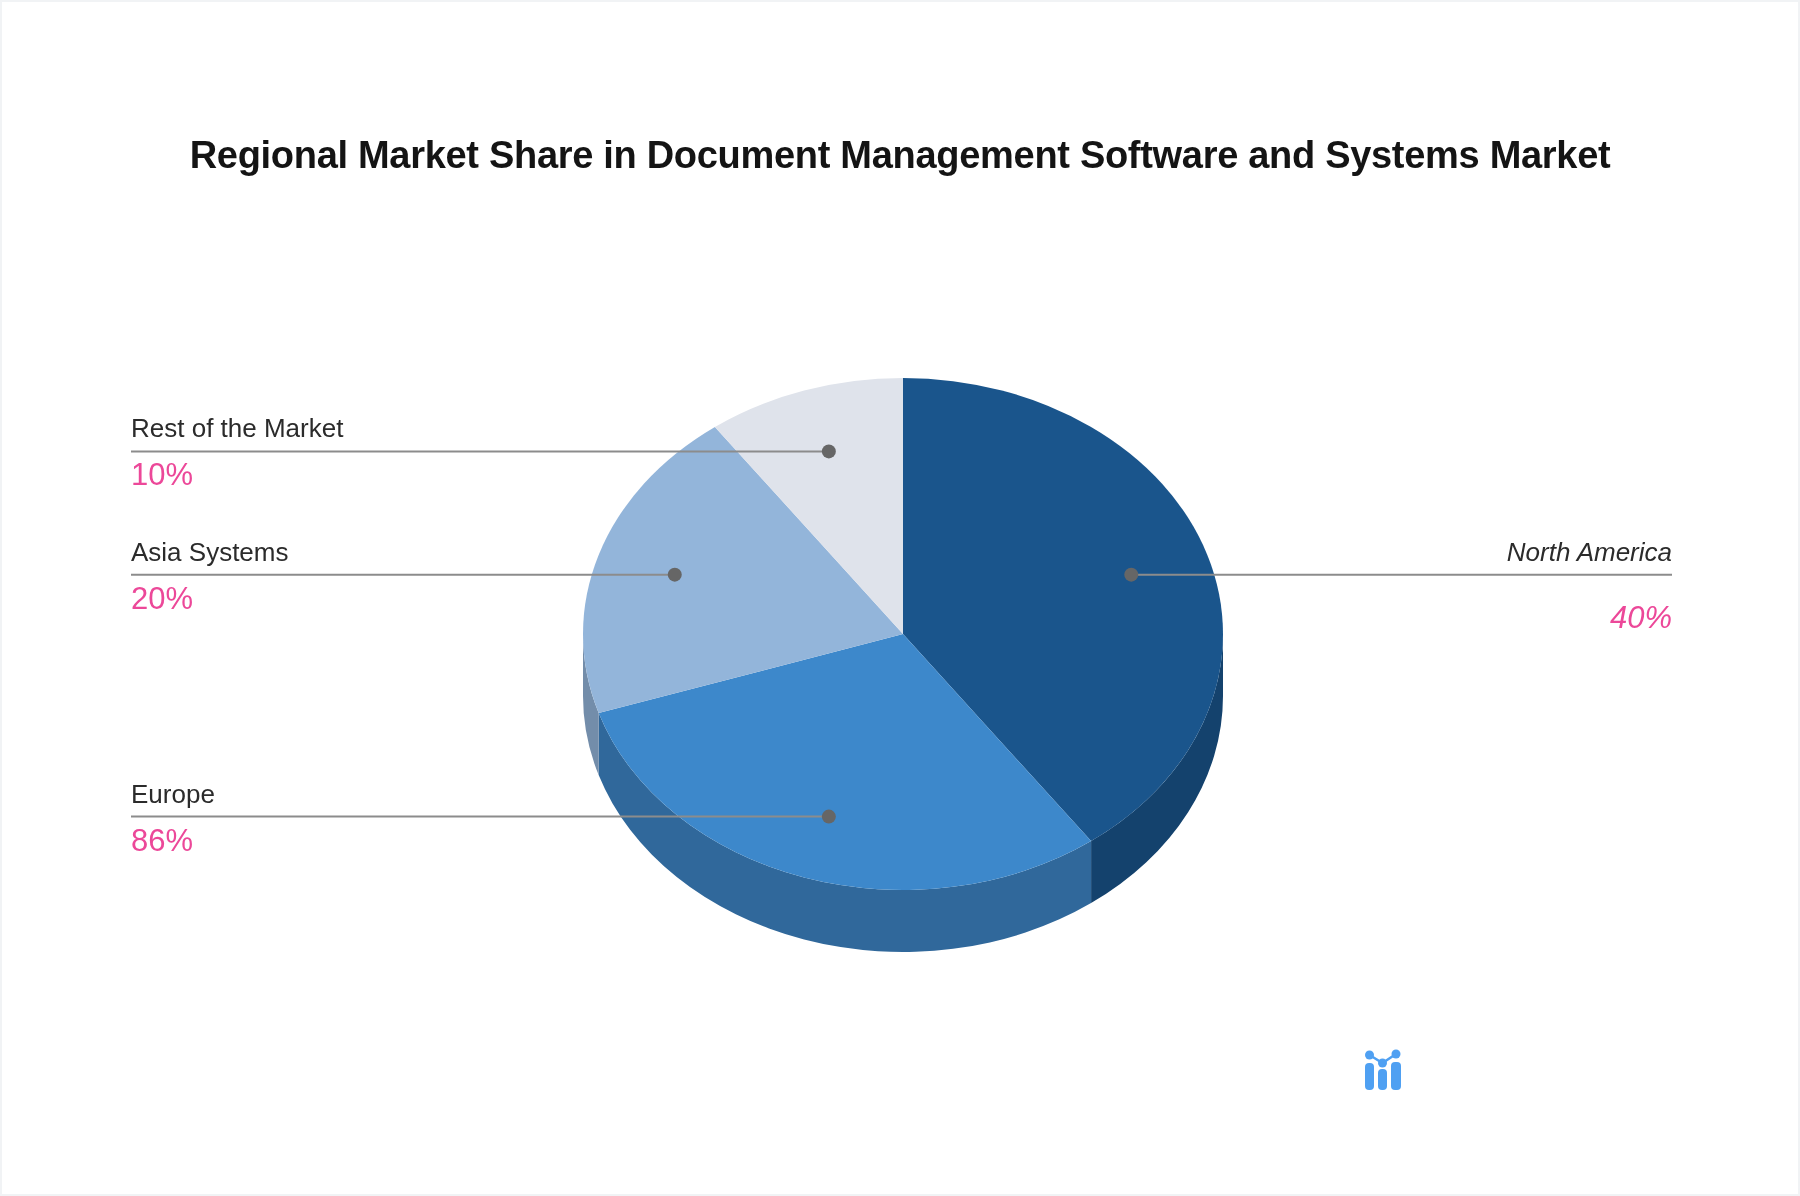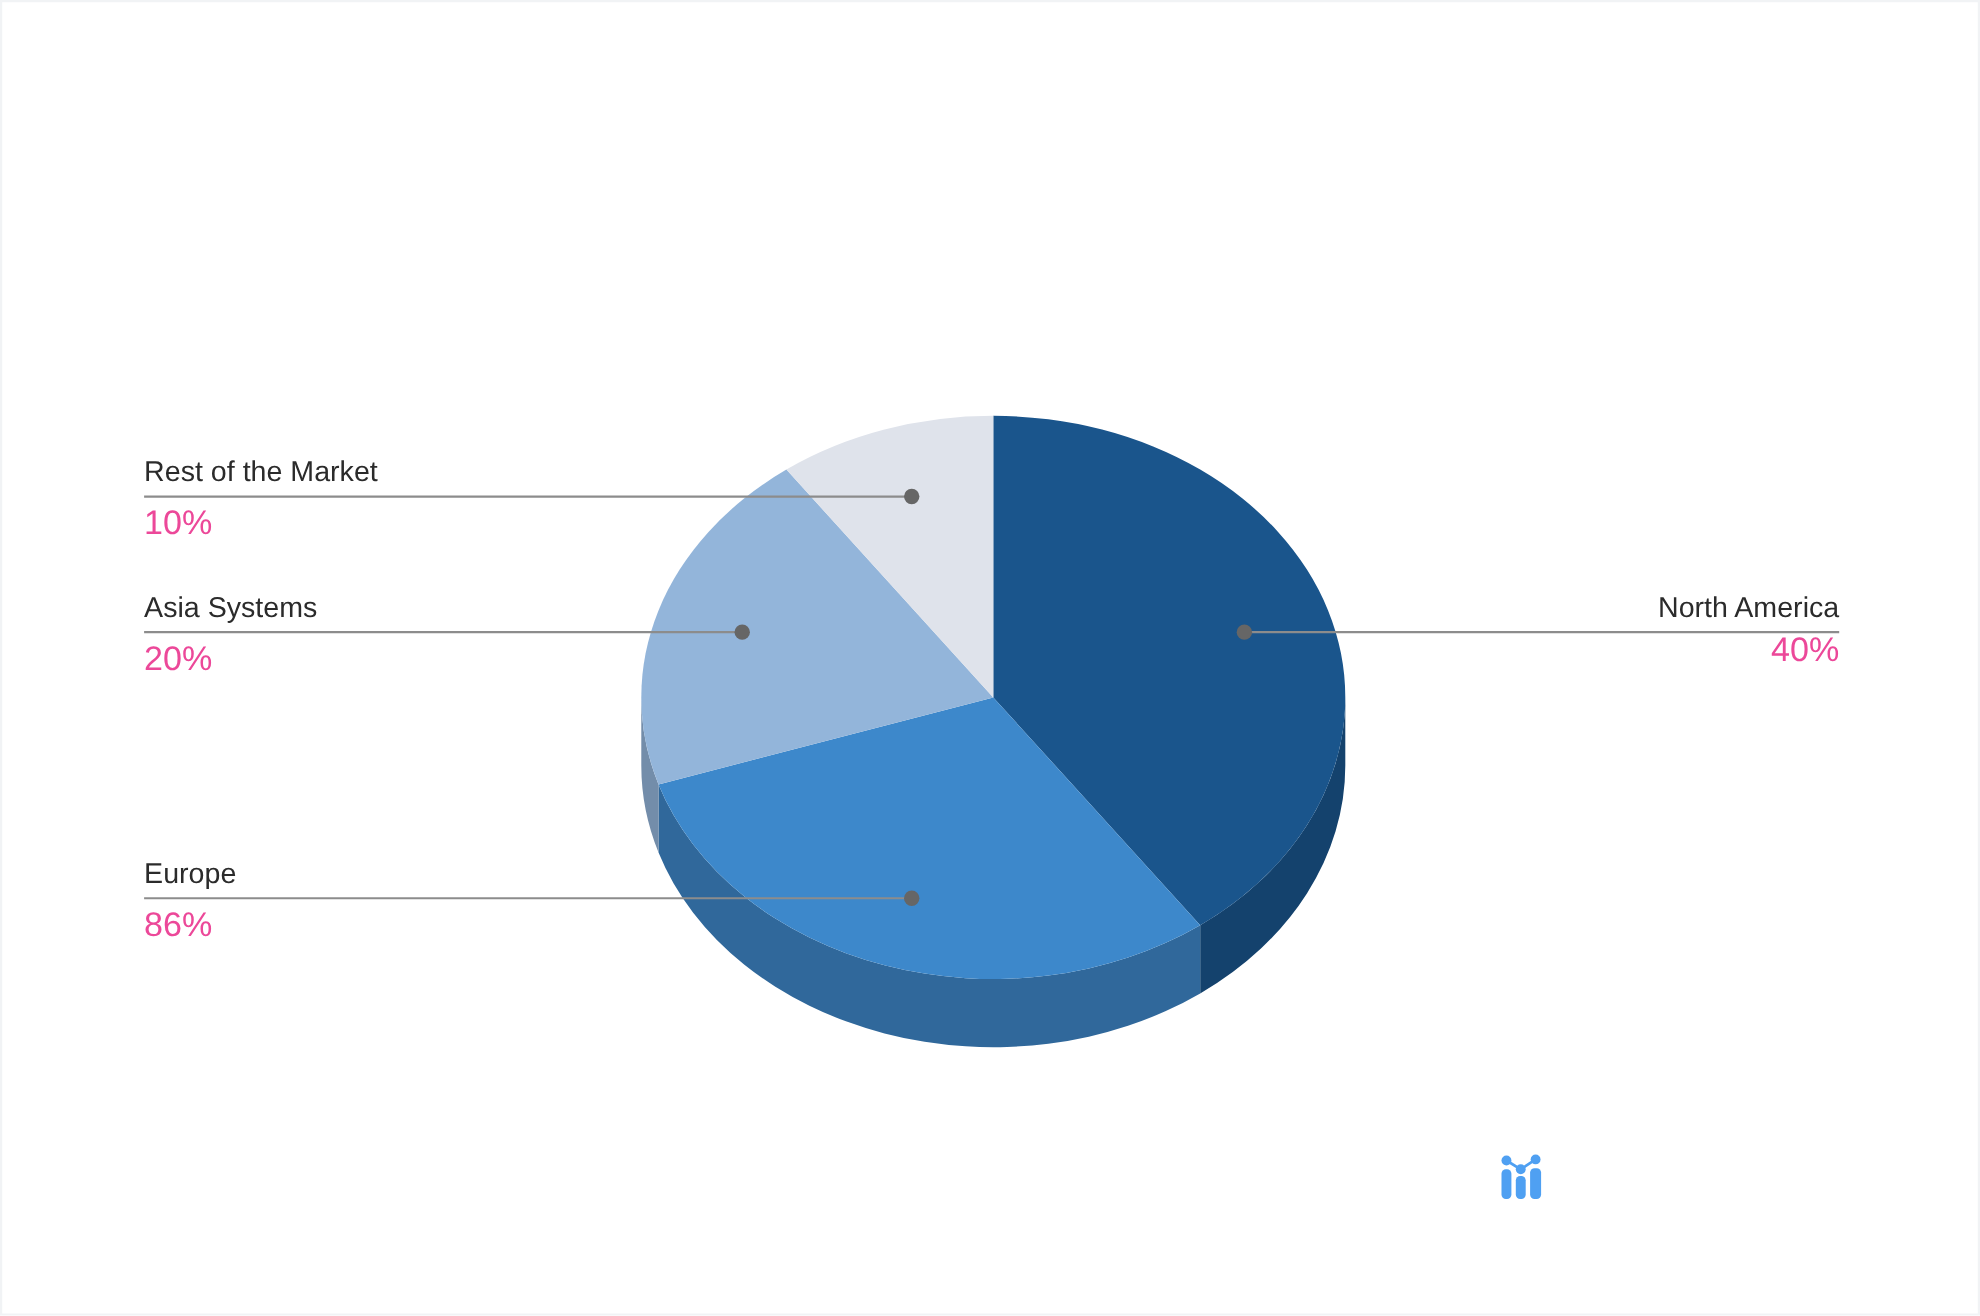--- a/index.html
+++ b/index.html
@@ -31,36 +31,37 @@
   .callout-name{
     position:absolute;
     font-size:26px;line-height:34px;color:#2b2b2b;
     white-space:nowrap;
   }
   .callout-pct{
     position:absolute;
     font-size:31px;line-height:34px;color:#ec4899;
     white-space:nowrap;
   }
-  .align-right{text-align:right;}
+  .align-right{text-align:right;font-style:italic;}
   .logo{
     position:absolute;left:1362px;top:1040px;
     display:flex;align-items:flex-end;gap:14px;height:50px;
   }
   .logo-text{
     font-family:"Liberation Serif",serif;
     font-size:47px;line-height:50px;font-weight:700;
     color:#1A2742;white-space:nowrap;
   }
 </style>
 </head>
 <body>
 
 <div class="canvas">
 
+  <h1 class="chart-title">Regional Market Share in Document Management Software and Systems Market</h1>
 
   <svg id="pie-svg" width="1800" height="1196" viewBox="0 0 1800 1196">
       <path d="M 1223 634 A 320 256 0 0 1 1091.0912807335915 841.1083505599865 L 1091.0912807335915 903.1083505599865 A 320 256 0 0 0 1223 696 Z" fill="#14426D"></path>
       <path d="M 1091.0912807335915 841.1083505599865 A 320 256 0 0 1 598.6619147855508 713.1083505599865 L 598.6619147855508 775.1083505599865 A 320 256 0 0 0 1091.0912807335915 903.1083505599865 Z" fill="#30689B"></path>
       <path d="M 598.6619147855508 713.1083505599865 A 320 256 0 0 1 583 634 L 583 696 A 320 256 0 0 0 598.6619147855508 775.1083505599865 Z" fill="#738DAA"></path>
       <path d="M 903 634 L 903 378 A 320 256 0 0 1 1091.0912807335915 841.1083505599865 Z" fill="#1A558C"></path>
       <path d="M 903 634 L 1091.0912807335915 841.1083505599865 A 320 256 0 0 1 598.6619147855508 713.1083505599865 Z" fill="#3D88CB"></path>
       <path d="M 903 634 L 598.6619147855508 713.1083505599865 A 320 256 0 0 1 714.9087192664085 426.89164944001345 Z" fill="#93B5DA"></path>
       <path d="M 903 634 L 714.9087192664085 426.89164944001345 A 320 256 0 0 1 902.9999999999999 378 Z" fill="#DFE3EB"></path>
       <line x1="1131.2535639108369" y1="574.66873708001" x2="1672" y2="574.66873708001" stroke="#8c8c8c" stroke-width="2"></line>
@@ -68,21 +69,21 @@
       <line x1="828.8359213500125" y1="816.6028511286695" x2="131" y2="816.6028511286695" stroke="#8c8c8c" stroke-width="2"></line>
       <circle cx="828.8359213500125" cy="816.6028511286695" r="7" fill="#666666"></circle>
       <line x1="674.7464360891631" y1="574.6687370800101" x2="131" y2="574.6687370800101" stroke="#8c8c8c" stroke-width="2"></line>
       <circle cx="674.7464360891631" cy="574.6687370800101" r="7" fill="#666666"></circle>
       <line x1="828.8359213500125" y1="451.3971488713305" x2="131" y2="451.3971488713305" stroke="#8c8c8c" stroke-width="2"></line>
       <circle cx="828.8359213500125" cy="451.3971488713305" r="7" fill="#666666"></circle>
     </svg>
 
   <div id="callouts">
       <div class="callout-name align-right" style="top: 534.669px; right: 128px;">North America</div>
-      <div class="callout-pct align-right" style="top: 574px; right: 128px; margin-left: 12px;">40%</div>
+      <div class="callout-pct align-right" style="top: 601px; right: 128px; margin-left: 12px;">40%</div>
       <div class="callout-name" style="top: 776.603px; left: 131px;">Europe</div>
       <div class="callout-pct" style="top: 823.603px; left: 131px;">86%</div>
       <div class="callout-name" style="top: 534.669px; left: 131px;">Asia Systems</div>
       <div class="callout-pct" style="top: 581.669px; left: 131px;">20%</div>
       <div class="callout-name" style="top: 411.397px; left: 131px;">Rest of the Market</div>
       <div class="callout-pct" style="top: 458.397px; left: 131px;">10%</div>
     </div>
 
   <div class="logo">
     <svg width="40" height="46" viewBox="0 0 40 46">

